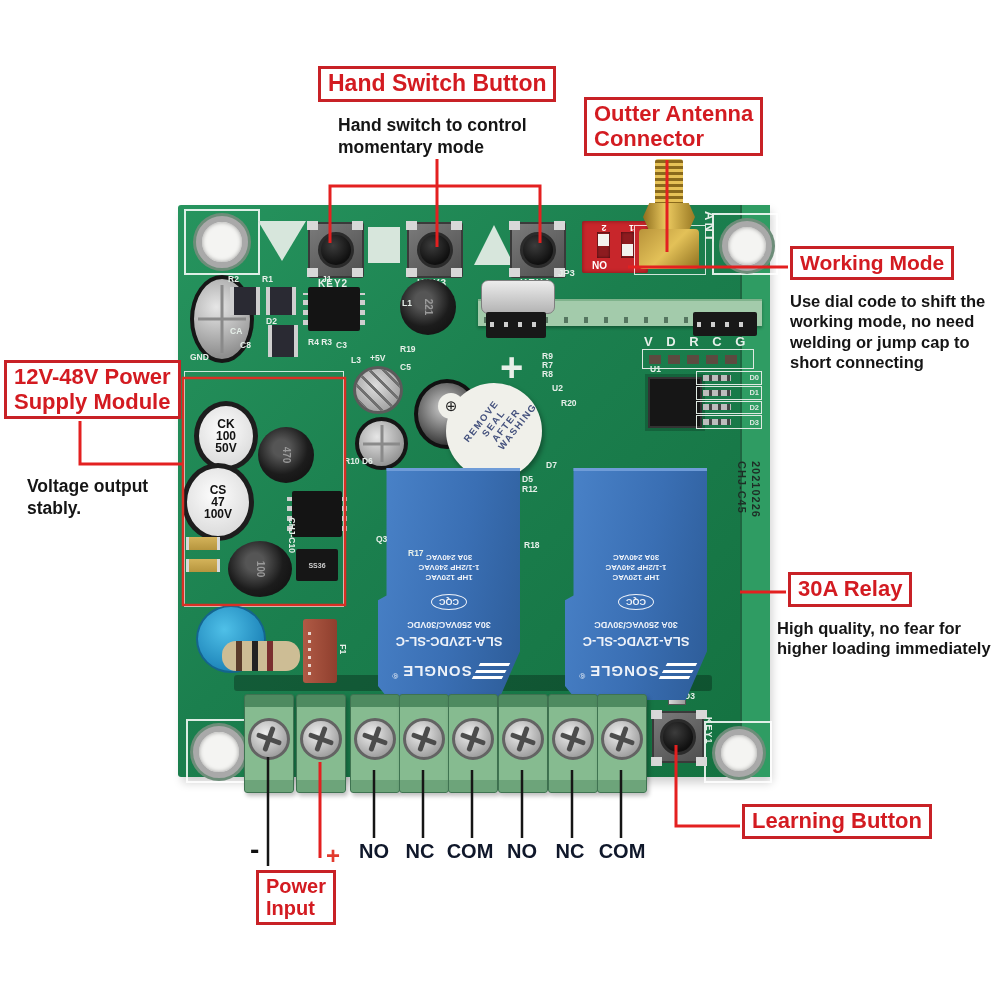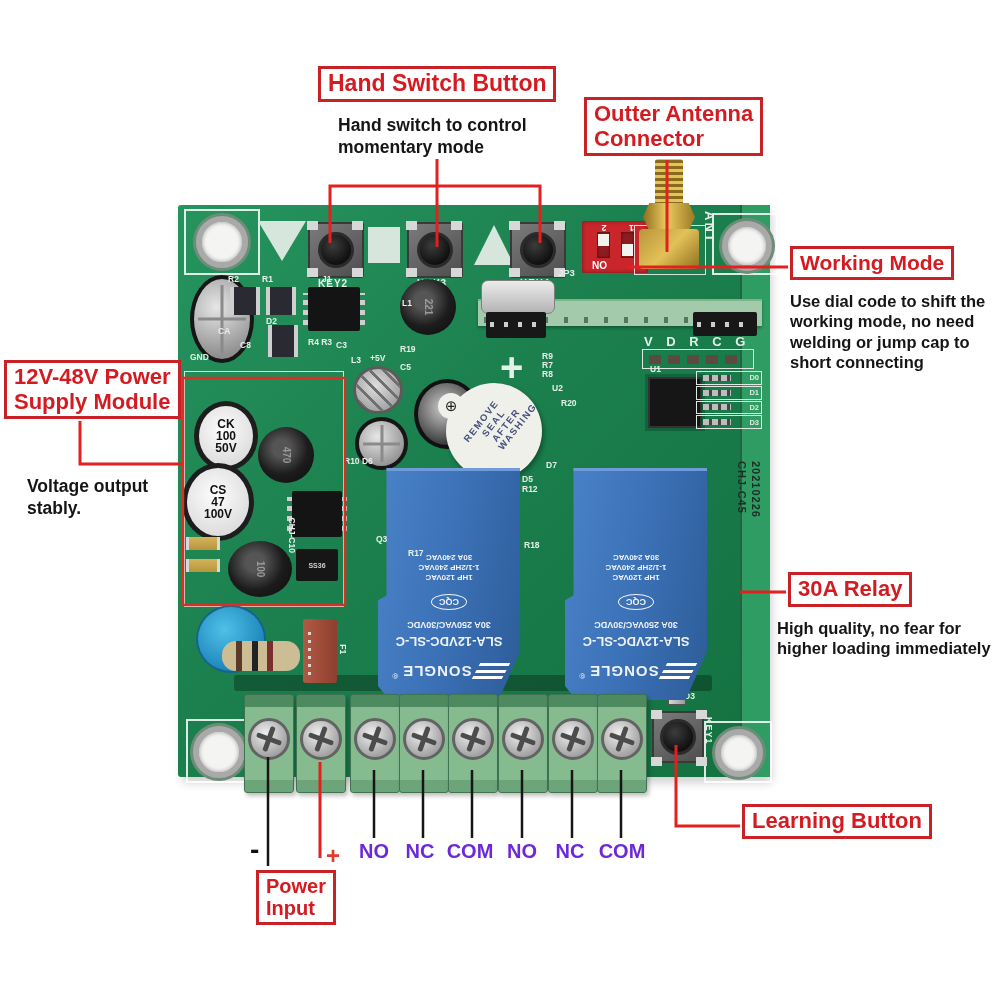--- a/index.html
+++ b/index.html
@@ -164,21 +164,21 @@
       background:radial-gradient(circle at 40% 35%,#efefef,#9a9a9a 80%);border:3px solid #636363;}
   .tscrew::before,.tscrew::after{content:'';position:absolute;left:50%;top:50%;background:#4c4c4c;border-radius:2px;}
   .tscrew::before{width:26px;height:5px;transform:translate(-50%,-50%) rotate(20deg);}
   .tscrew::after{width:5px;height:26px;transform:translate(-50%,-50%) rotate(20deg);}
 
   
   .overlay{position:absolute;left:0;top:0;z-index:5;pointer-events:none;}
   .co-box{position:absolute;z-index:6;background:#fff;border:3px solid #c82126;color:#d31b21;
       font-weight:bold;line-height:1.12;padding:2px 7px;white-space:nowrap;}
   .co-desc{position:absolute;z-index:6;color:#151515;font-weight:bold;font-size:16.5px;line-height:1.24;white-space:nowrap;}
-  .tlabel{position:absolute;top:840px;transform:translateX(-50%);color:#6d28d9;font-size:20px;font-weight:800;z-index:6;}
+  .tlabel{position:absolute;top:840px;transform:translateX(-50%);color:#0f172a;font-size:20px;font-weight:800;z-index:6;}
   .sign{position:absolute;z-index:6;font-weight:bold;}
 </style>
 </head>
 <body>
 
 <div class="stage">
 
   <div class="board">
     <div class="abs rstrip"></div>
     <div class="abs solder-strip"></div>
@@ -341,21 +341,21 @@
         <span>20210226</span>
     </div>
 
     <div id="silk-holder">
         <span class="silk" style="left: 12px; top: 148px;">GND</span>
         <span class="silk" style="left: 50px; top: 70px;">R2</span>
         <span class="silk" style="left: 84px; top: 70px;">R1</span>
         <span class="silk" style="left: 144px; top: 70px;">J1</span>
         <span class="silk" style="left: 88px; top: 112px;">D2</span>
         <span class="silk" style="left: 224px; top: 58px; margin-top: 36px;">L1</span>
-        <span class="silk" style="left: 40px; top: 122px;">CA</span>
+        <span class="silk" style="left: 52px; top: 122px;">CA</span>
         <span class="silk" style="left: 62px; top: 136px;">C8</span>
         <span class="silk" style="left: 130px; top: 133px;">R4 R3</span>
         <span class="silk" style="left: 158px; top: 136px;">C3</span>
         <span class="silk" style="left: 173px; top: 151px;">L3</span>
         <span class="silk" style="left: 192px; top: 149px;">+5V</span>
         <span class="silk" style="left: 222px; top: 140px;">R19</span>
         <span class="silk" style="left: 222px; top: 158px;">C5</span>
         <span class="silk" style="left: 364px; top: 147px;">R9</span>
         <span class="silk" style="left: 364px; top: 156px;">R7</span>
         <span class="silk" style="left: 364px; top: 165px;">R8</span>

